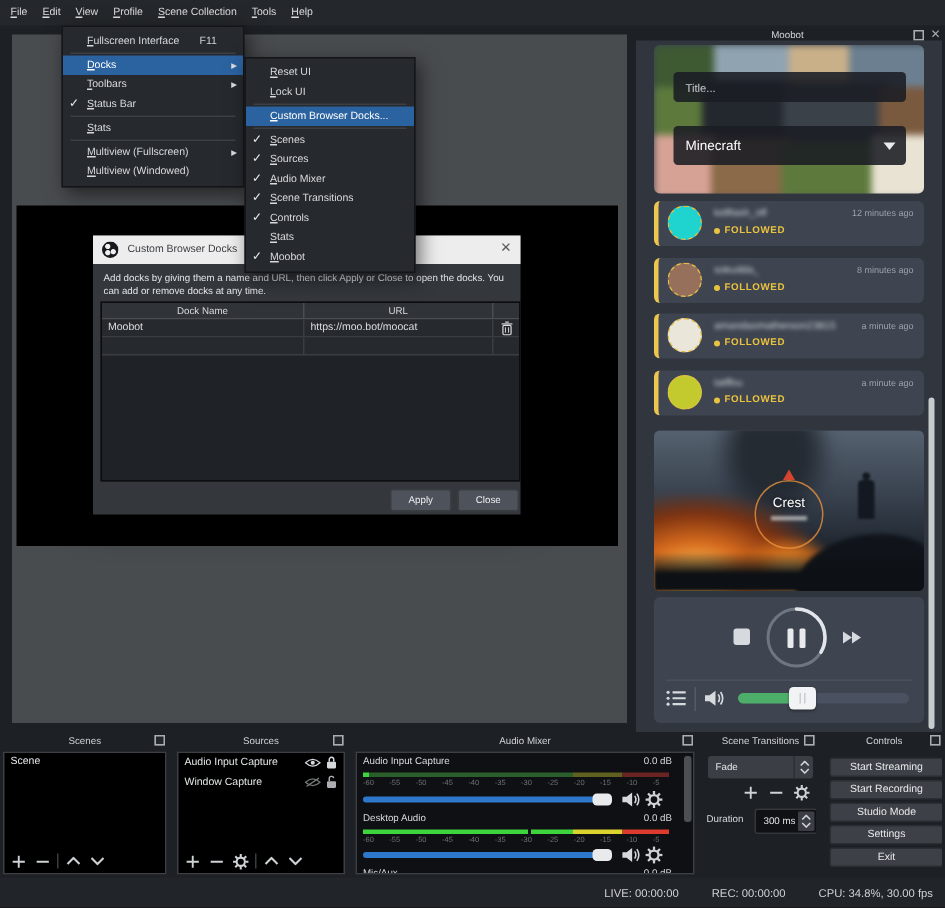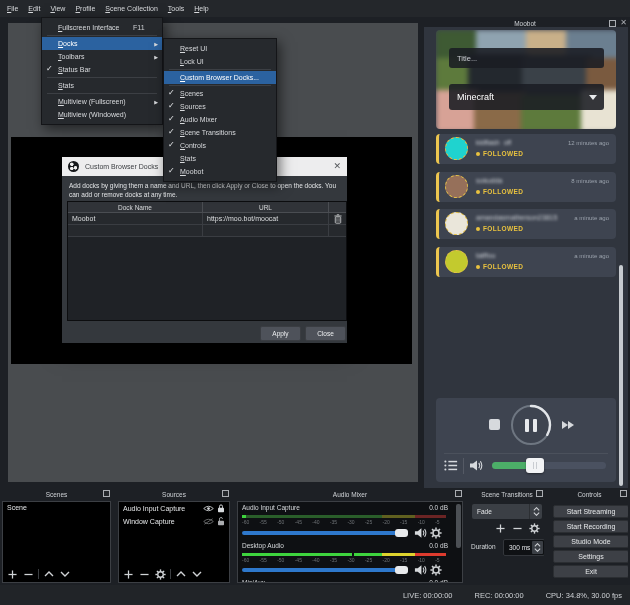--- a/index.html
+++ b/index.html
@@ -348,20 +348,34 @@
       <div class="card follower f3">
         <span class="avatar" style="background: rgb(195, 202, 46);"></span>
         <span class="f-name">tatffou</span>
         <span class="f-followed">
             <i class="f-dot"></i>
             <span>FOLLOWED</span>
           </span>
         <span class="f-time">a minute ago</span>
       </div>
 
+      <div class="card" id="game-card">
+        <div id="game-art">
+          <div class="smoke"></div>
+          <div class="fire"></div>
+          <div class="fire2"></div>
+          <div class="hill"></div>
+          <div class="figure"></div>
+          <div class="rubble"></div>
+          <div class="ring"></div>
+          <div class="red-tri"></div>
+          <div id="overlay-title">Crest</div>
+          <div id="overlay-sub"></div>
+        </div>
+      </div>
 
       <div class="card" id="player-card">
         <span class="stop-btn"></span>
         <span class="pause-wrap">
           <svg width="46" height="46" viewBox="0 0 46 46">
             <circle cx="23" cy="23" r="19" fill="none" stroke="#6e7681" stroke-width="2"></circle>
             <circle cx="23" cy="23" r="19" fill="none" stroke="#e2e5e9" stroke-width="2.4" stroke-dasharray="40 79.4" transform="rotate(-90 23 23)" stroke-linecap="round"></circle>
           </svg>
           <span class="pause-bars">
               <div></div>

